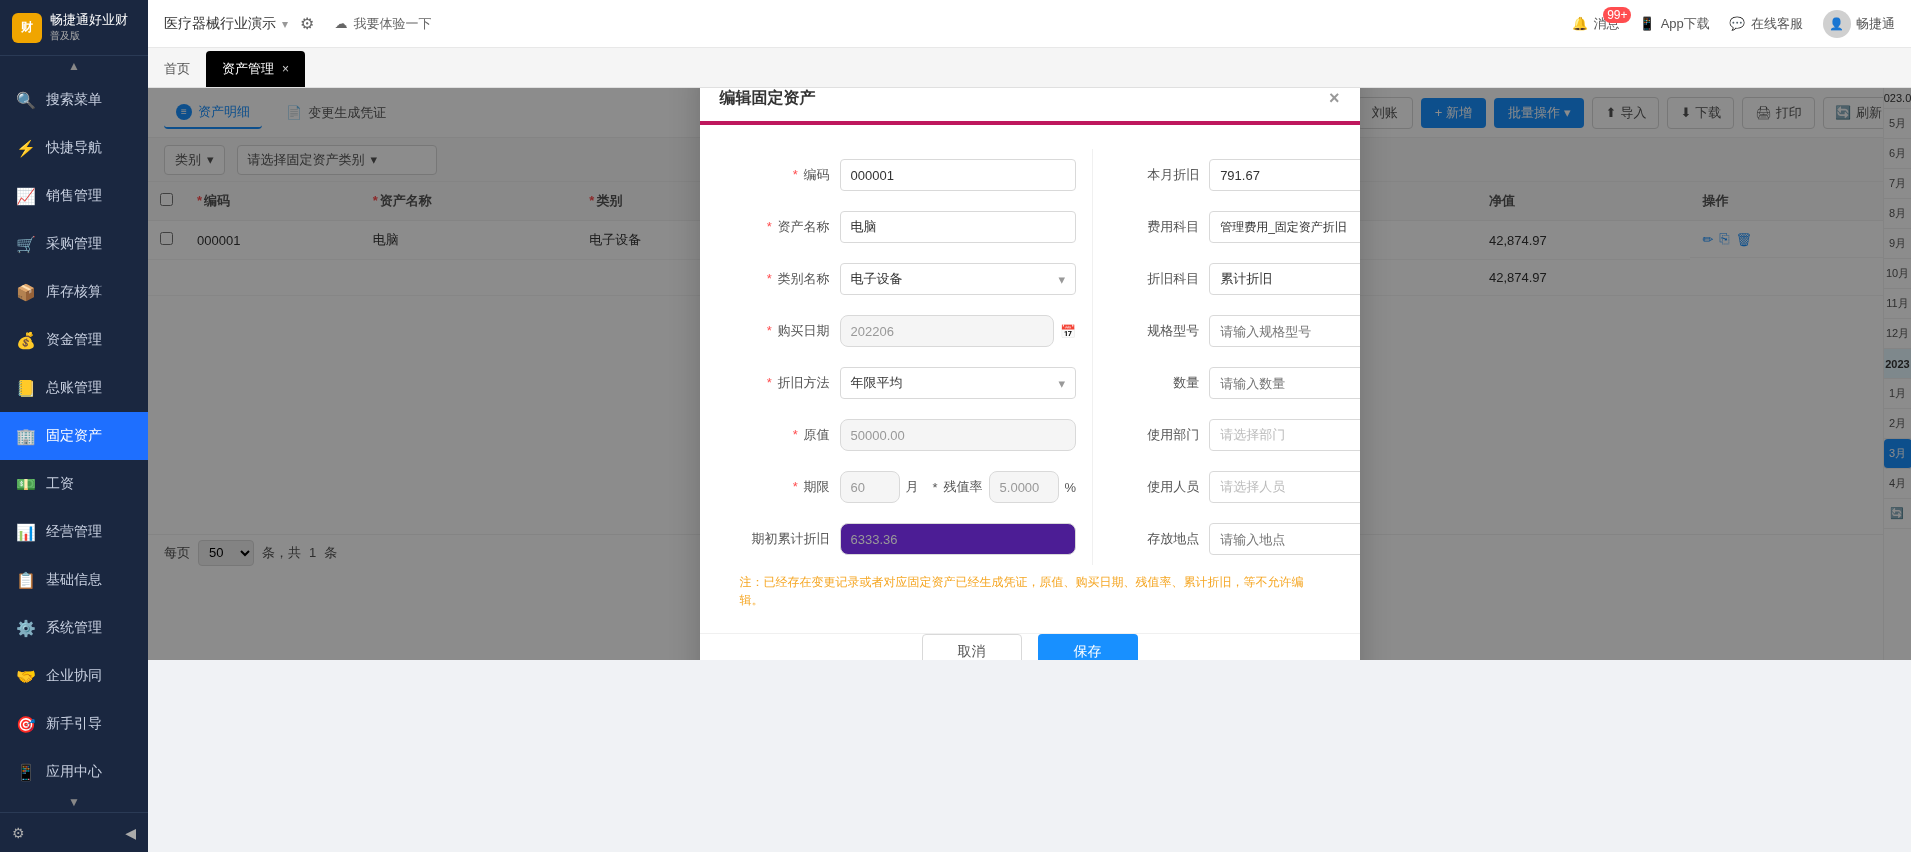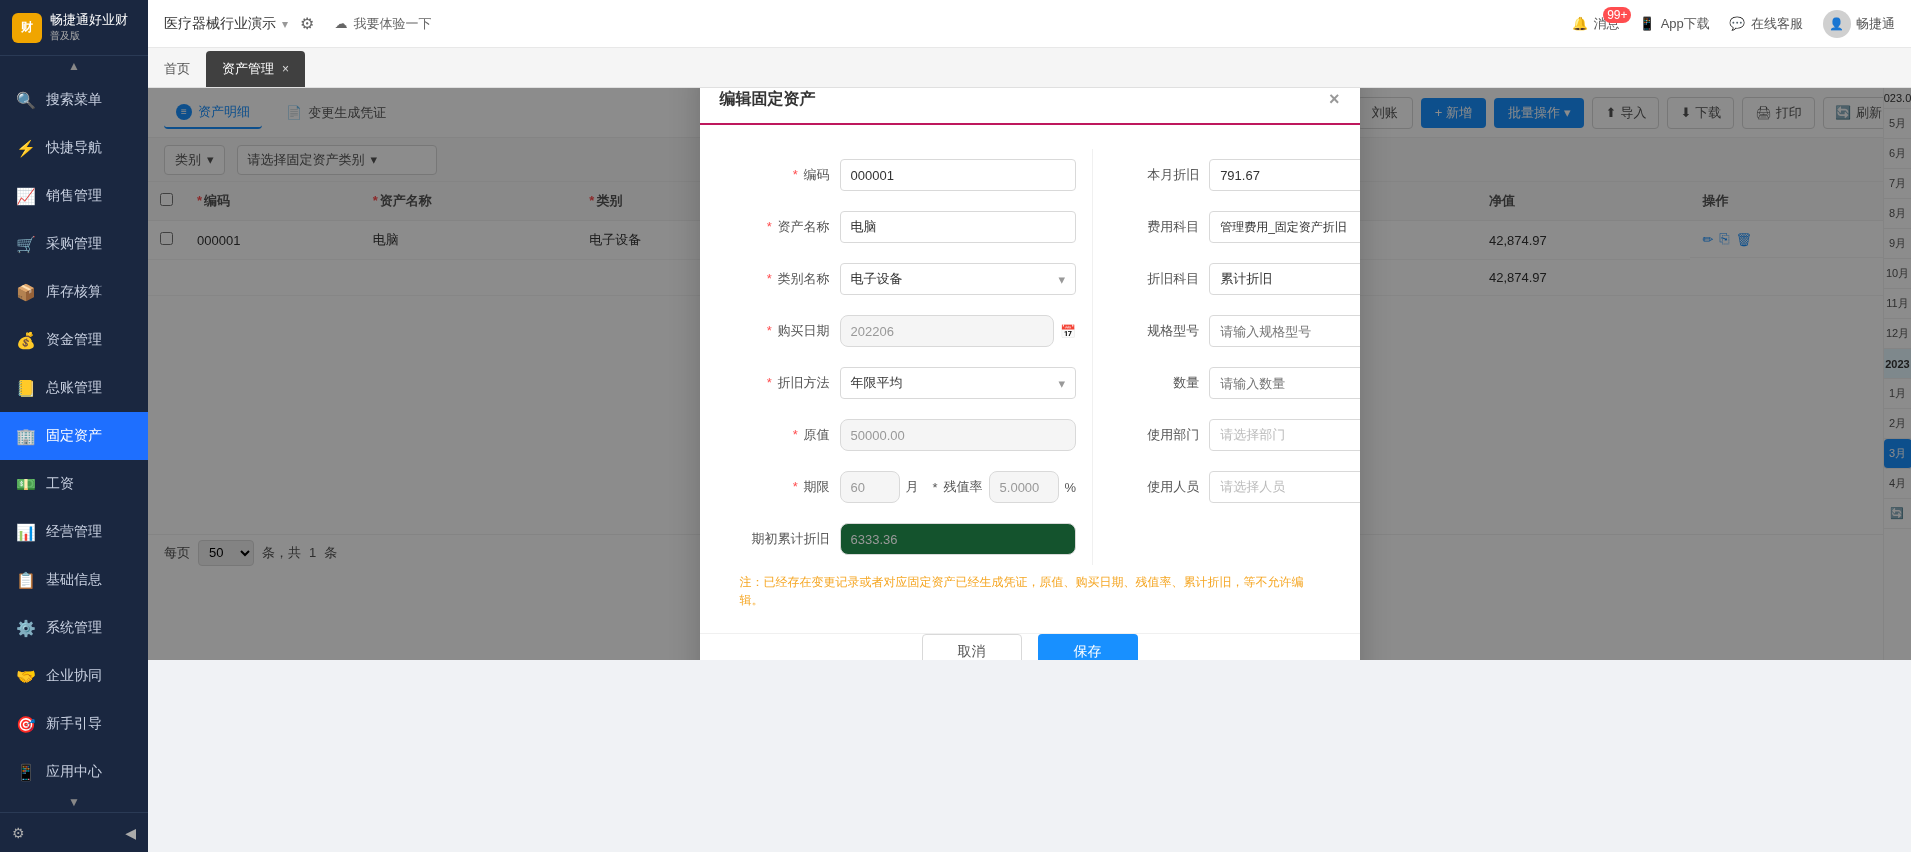--- a/index.html
+++ b/index.html
@@ -122,21 +122,21 @@
     .tab-item {
       height: 36px;
       padding: 0 16px;
       display: flex; align-items: center; gap: 8px;
       font-size: 13px; cursor: pointer;
       border-radius: 4px 4px 0 0;
       color: #555;
       background: #e8e8e8;
     }
     .tab-item.active {
-      background: #404040; color: #fff; justify-content: space-between;
+      background: #000000; color: #fff; justify-content: space-between;
     }
     .tab-home {
       height: 36px; padding: 0 16px;
       display: flex; align-items: center;
       font-size: 13px; cursor: pointer;
       color: #555;
       background: transparent;
     }
     .tab-close { font-size: 12px; color: rgba(255,255,255,0.8); cursor: pointer; }
 
@@ -275,21 +275,21 @@
       max-height: 720px;
       box-shadow: 0 8px 32px rgba(0,0,0,0.2);
       overflow: hidden;
       display: flex;
       flex-direction: column;
     }
     .modal-header {
       height: 50px;
       display: flex; align-items: center;
       padding: 0 20px;
-      border-bottom: 2px solid #be185d;
+      border-bottom: 4px solid #be185d;
       font-size: 16px; font-weight: 600; color: #333; margin-top: 20px;
     }
     .modal-close {
       margin-left: auto; cursor: pointer; color: #999; font-size: 18px;
     }
     .modal-body {
       flex: 1;
       padding: 24px 24px 16px;
       overflow-y: auto;
     }
@@ -713,21 +713,21 @@
                   <span>残值率</span>
                   <input class="form-input disabled" type="text" value="5.0000" style="width: 70px; flex: 0 0 auto; background: rgb(245, 245, 245);">
                   <span>%</span>
                 </div>
               </div>
 
               <div class="form-row">
                 <div class="form-label">
                   <span>期初累计折旧</span>
                 </div>
-                <input class="form-input disabled" type="text" value="6333.36" style="background: #14532d;">
+                <input class="form-input disabled" type="text" value="6333.36" style="background: #4c1d95;">
               </div>
             </div>
 
             <div class="col-divider">
 
               <div class="form-row">
                 <div class="form-label">
                   <span>本月折旧</span>
                 </div>
                 <input class="form-input" type="text" value="791.67" style="">
@@ -780,20 +780,26 @@
               <div class="form-row">
                 <div class="form-label">
                   <span>使用人员</span>
                 </div>
                 <div class="form-select">
                   <span style="color:#bbb;">请选择人员</span>
 
                 </div>
               </div>
 
+              <div class="form-row">
+                <div class="form-label">
+                  <span>存放地点</span>
+                </div>
+                <input class="form-input" type="text" placeholder="请输入地点" style="">
+              </div>
             </div>
           </div>
 
           <div class="form-note">
             <span>注：已经存在变更记录或者对应固定资产已经生成凭证，原值、购买日期、残值率、累计折旧，等不允许编辑。</span>
           </div>
         </div>
 
         <div class="modal-footer">
           <button class="btn-cancel">取消</button>

